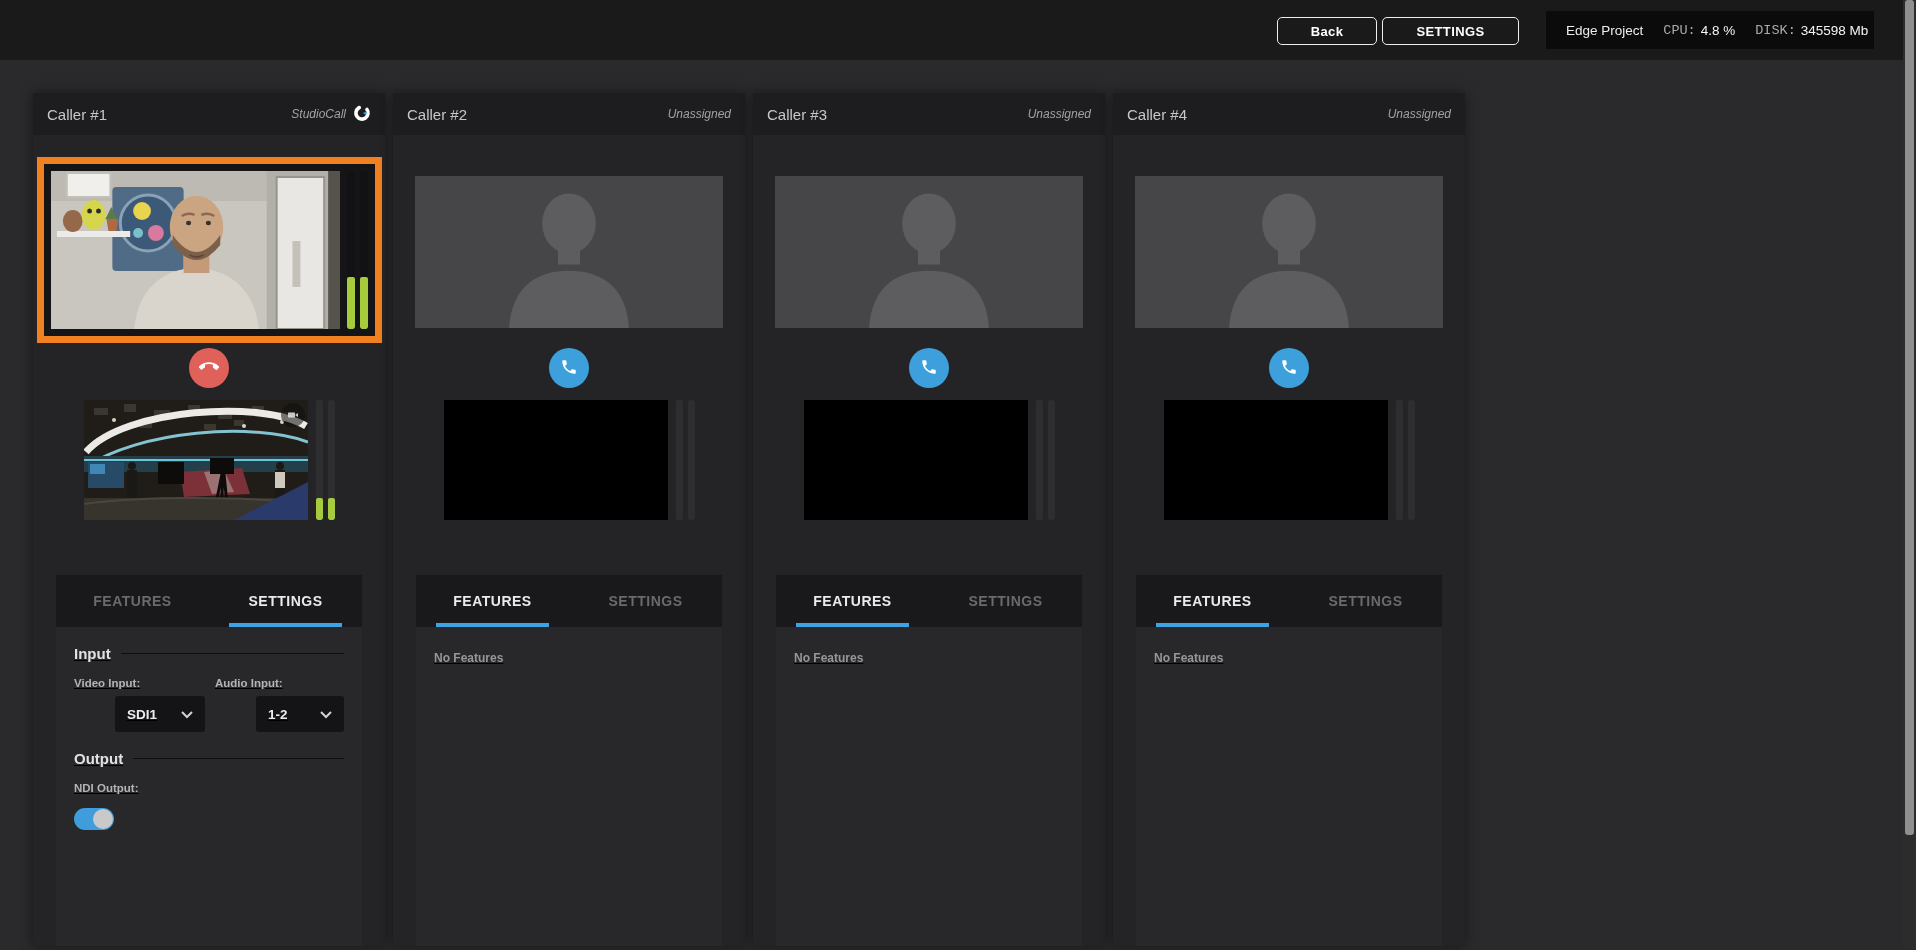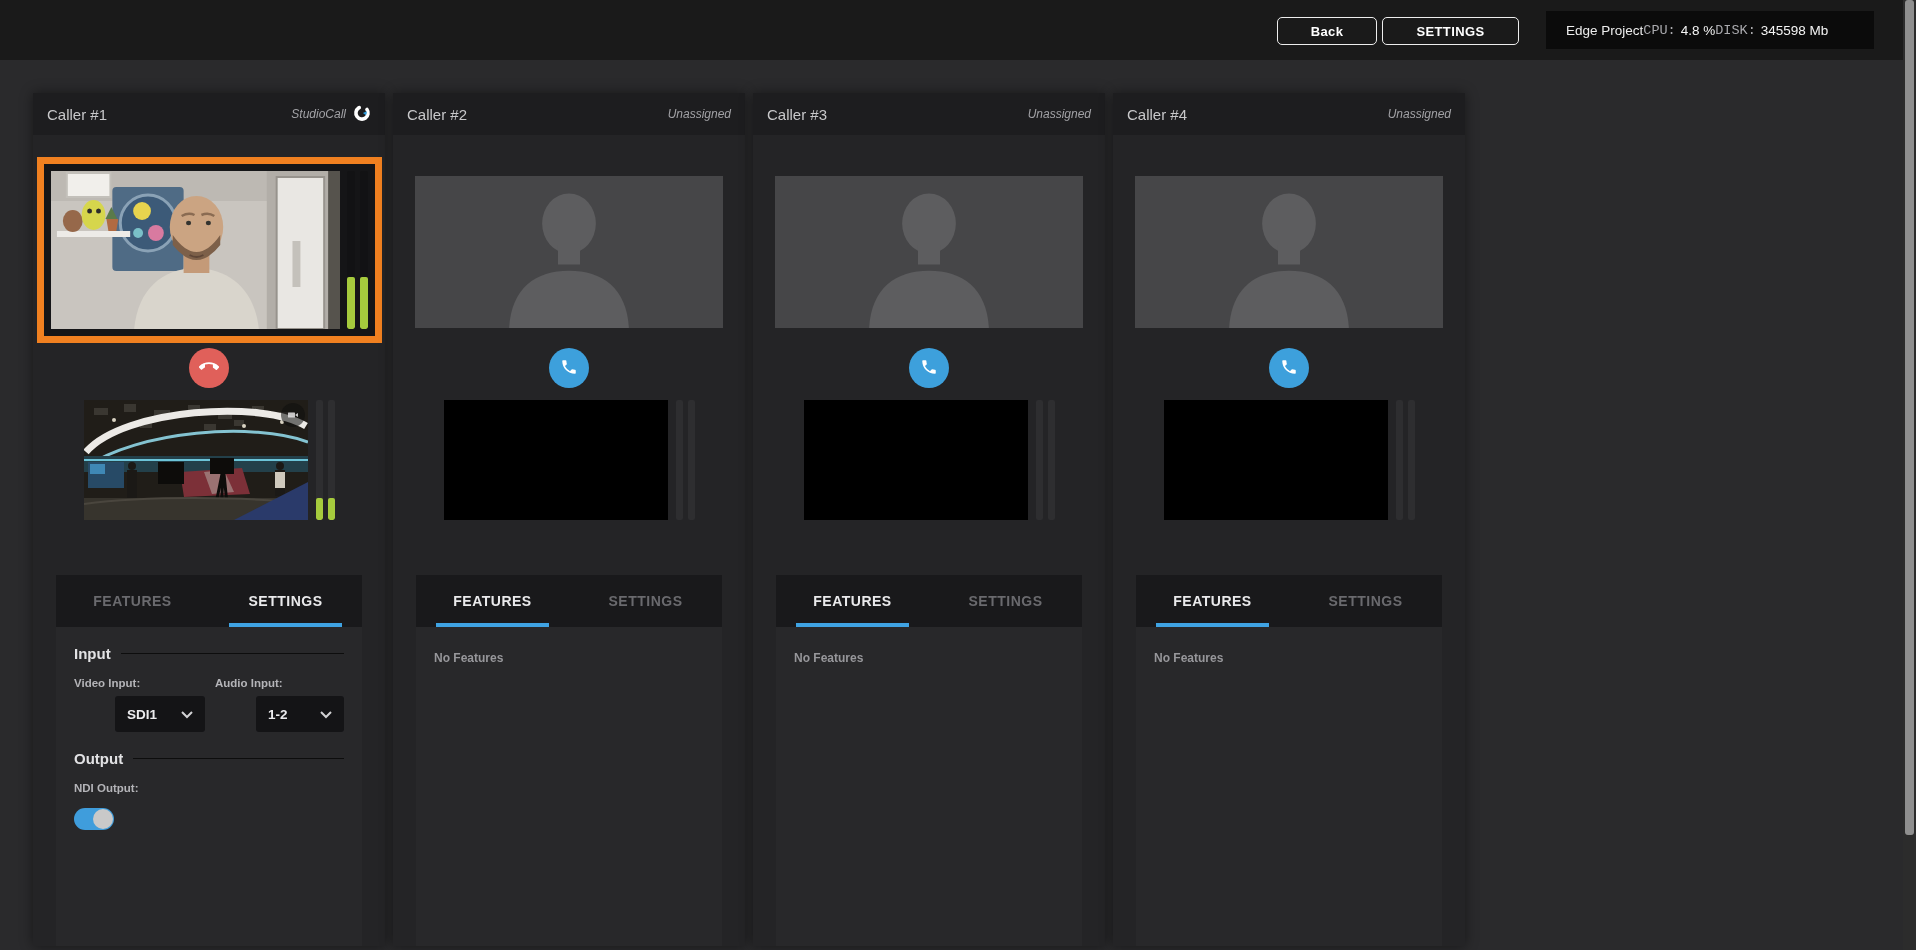--- a/index.html
+++ b/index.html
@@ -9,21 +9,21 @@
   
   .topbar { position:absolute; top:0; left:0; width:1916px; height:60px; background:#1a1a1a; }
   .brand { position:absolute; left:40px; top:11px; display:flex; align-items:center; gap:6px; }
   .brand-text { color:#ffffff; font-size:27px; font-weight:bold; letter-spacing:.2px; }
   .tb-btn { position:absolute; top:17px; height:28px; background:transparent; border:1.5px solid #ededed;
             border-radius:5px; color:#ffffff; font-weight:bold; font-size:13px; letter-spacing:.4px;
             font-family:"Liberation Sans", sans-serif; cursor:pointer; }
   .btn-back { left:1277px; width:100px; }
   .btn-settings { left:1382px; width:137px; }
   .sysinfo { position:absolute; left:1546px; top:11px; width:328px; height:38px; background:#0b0b0b;
-             border-radius:0; display:flex; align-items:center; padding:0 20px; 
+             border-radius:0; display:flex; align-items:center; padding:0 20px; gap:20px;
              font-size:13.5px; white-space:nowrap; }
   .sysinfo .proj { color:#ededed; }
   .sysinfo .lbl { color:#ababaf;font-family:Liberation Mono, monospace; }
   .sysinfo .val { color:#f4f4f4; }
   .pair { display:flex; gap:5px; }
 
   
   .scrollbar { position:absolute; right:0; top:0; width:13px; height:950px; background:#2c2c2c; }
   .scroll-thumb { position:absolute; right:2px; top:0; width:9px; height:835px; background:#8f8f8f; border-radius:3px; }
 
@@ -65,21 +65,21 @@
                    background:rgba(15,15,15,.55); display:flex; align-items:center; justify-content:center; }
 
   
   .tabs { position:absolute; left:23px; top:482px; width:306px; height:52px; background:#19191b; display:flex; }
   .tab { position:relative; flex:1; display:flex; align-items:center; justify-content:center;
          font-size:14px; font-weight:bold; letter-spacing:.5px; color:#6a6a6e; cursor:pointer; }
   .tab.active { color:#eaeaec; }
   .tab.active::after { content:''; position:absolute; left:13%; right:13%; bottom:0; height:4px; background:#3fa3e3; }
 
   
-  .content { position:absolute; left:23px; top:534px; width:306px; height:319px; background:#28282a; }
+  .content { position:absolute; left:23px; top:534px; width:306px; height:319px; background:#28282a;text-decoration:underline; }
   .no-features { padding:24px 0 0 18px; color:#97979b; font-size:12px; font-weight:bold; }
 
   
   .form { padding:18px 18px 0 18px; }
   .sec-head { display:flex; align-items:center; gap:10px; margin-bottom:15px; }
   .sec-head .t { color:#e2e2e4; font-size:15px; font-weight:bold; }
   .sec-head .line { flex:1; height:1px; background:#0d0d0d; }
   .grid2 { display:grid; grid-template-columns:131px 129px; column-gap:10px; row-gap:7px; margin-bottom:18px; }
   .f-label { color:#b4b4b8; font-size:11.5px; font-weight:bold; }
   .sel-box, .plain-box { height:36px; background:#141416; border-radius:3px; display:flex; align-items:center;

